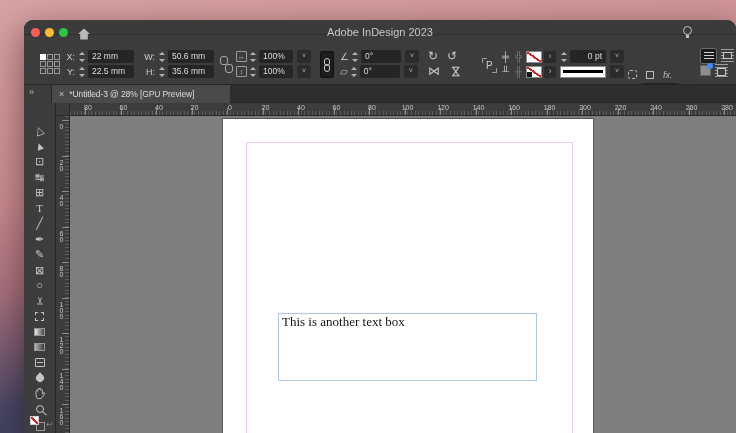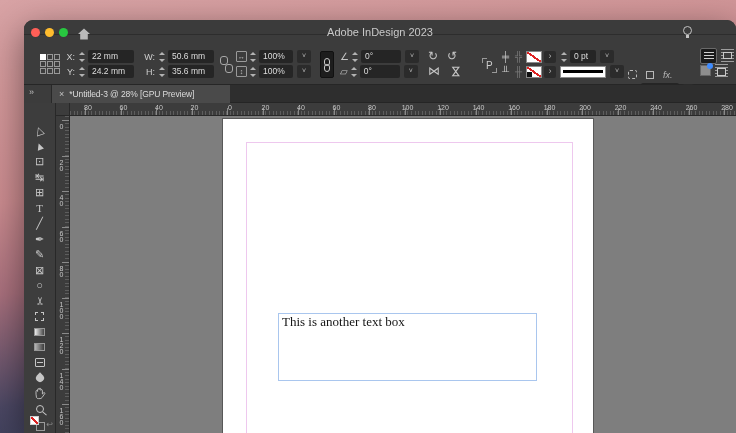--- a/index.html
+++ b/index.html
@@ -27,21 +27,21 @@
   
   .cpanel { position:absolute; left:0; top:25px; right:0; height:40px; background:#3c3c3c; border-bottom:1px solid #262626; }
   .cluster { position:absolute; }
   .crow { display:flex; align-items:center; gap:2px; height:13px; margin-bottom:2px; }
   .lbl { font-size:9px; color:#cfcfcf; width:11px; text-align:right; margin-right:1px; }
   .stepper { width:8px; height:12px; position:relative; flex:0 0 8px; }
   .stepper::before, .stepper::after { content:''; position:absolute; left:1px; border-left:3px solid transparent; border-right:3px solid transparent; }
   .stepper::before { top:1px; border-bottom:3.5px solid #b3b3b3; }
   .stepper::after { bottom:1px; border-top:3.5px solid #b3b3b3; }
   .fld { height:13px; background:#252525; border-radius:2px; color:#dedede; font-size:8.5px; line-height:13px; padding:0 4px; white-space:nowrap; }
-  .w-mm { width:46px; } .w-pct { width:34px; } .w-deg { width:40px; } .w-sw { width:26px; } .w-op { width:38px; }
+  .w-mm { width:46px; } .w-pct { width:34px; } .w-deg { width:40px; } .w-sw { width:36px;text-align:right; } .w-op { width:38px; }
   .caret { width:14px; height:13px; background:#2b2b2b; border-radius:2px; color:#b5b5b5; font-size:7px; line-height:12px; text-align:center; margin-left:2px; }
   .flyout { width:12px; height:12px; background:#2b2b2b; border-radius:2px; color:#b5b5b5; font-size:9px; line-height:11px; text-align:center; }
   .proxy { display:grid; grid-template-columns:repeat(3,6px); grid-template-rows:repeat(3,6px); gap:1px; }
   .proxy i { border:1px solid #989898; background:transparent; }
   .proxy i.sel { background:#ffffff; border-color:#fff; }
   .linkbroken { width:13px; height:16px; position:relative; transform:rotate(-45deg); }
   .linkbroken::before, .linkbroken::after { content:''; position:absolute; width:6px; height:7px; border:1.2px solid #a8a8a8; border-radius:3px; }
   .linkbroken::before { left:0; top:0; } .linkbroken::after { left:5px; top:8px; }
   .chainbox { width:14px; height:27px; background:#1d1d1d; border:1px solid #111; border-radius:2px; display:flex; flex-direction:column; align-items:center; justify-content:center; }
   .chainbox i { width:6px; height:8px; border:1.2px solid #c9c9c9; border-radius:3px; }
@@ -157,21 +157,21 @@
 
     <div class="cluster" style="left:40px; top:5px;">
       <div class="crow">
         <span class="lbl">X:</span>
         <span class="stepper"></span>
         <span class="fld w-mm">22 mm</span>
       </div>
       <div class="crow">
         <span class="lbl">Y:</span>
         <span class="stepper"></span>
-        <span class="fld w-mm">24.2 mm</span>
+        <span class="fld w-mm">22.5 mm</span>
       </div>
     </div>
 
     <div class="cluster" style="left:120px; top:5px;">
       <div class="crow">
         <span class="lbl">W:</span>
         <span class="stepper"></span>
         <span class="fld w-mm">50.6 mm</span>
       </div>
       <div class="crow">

